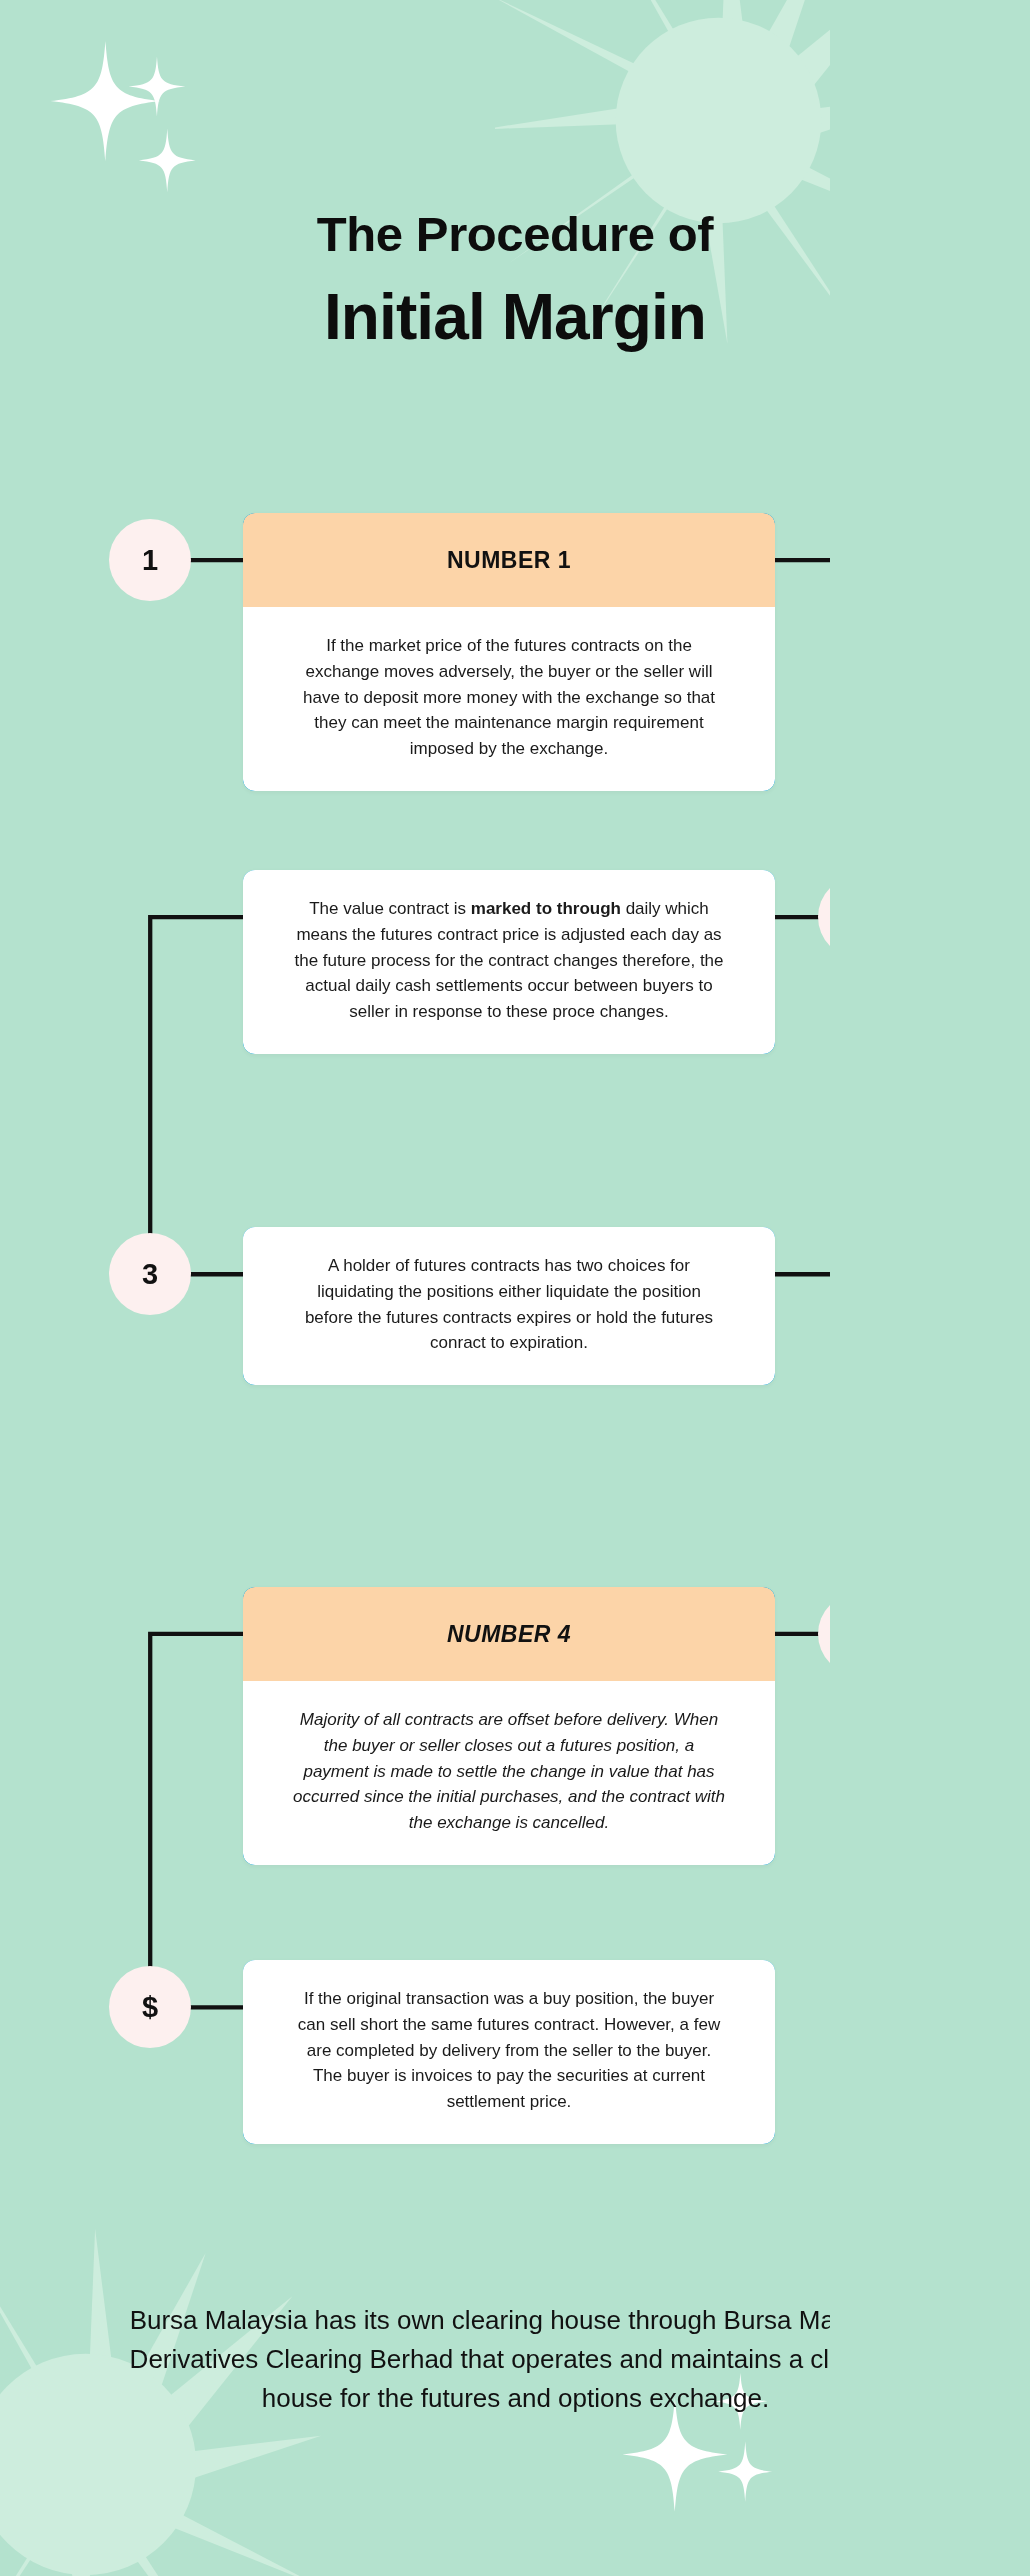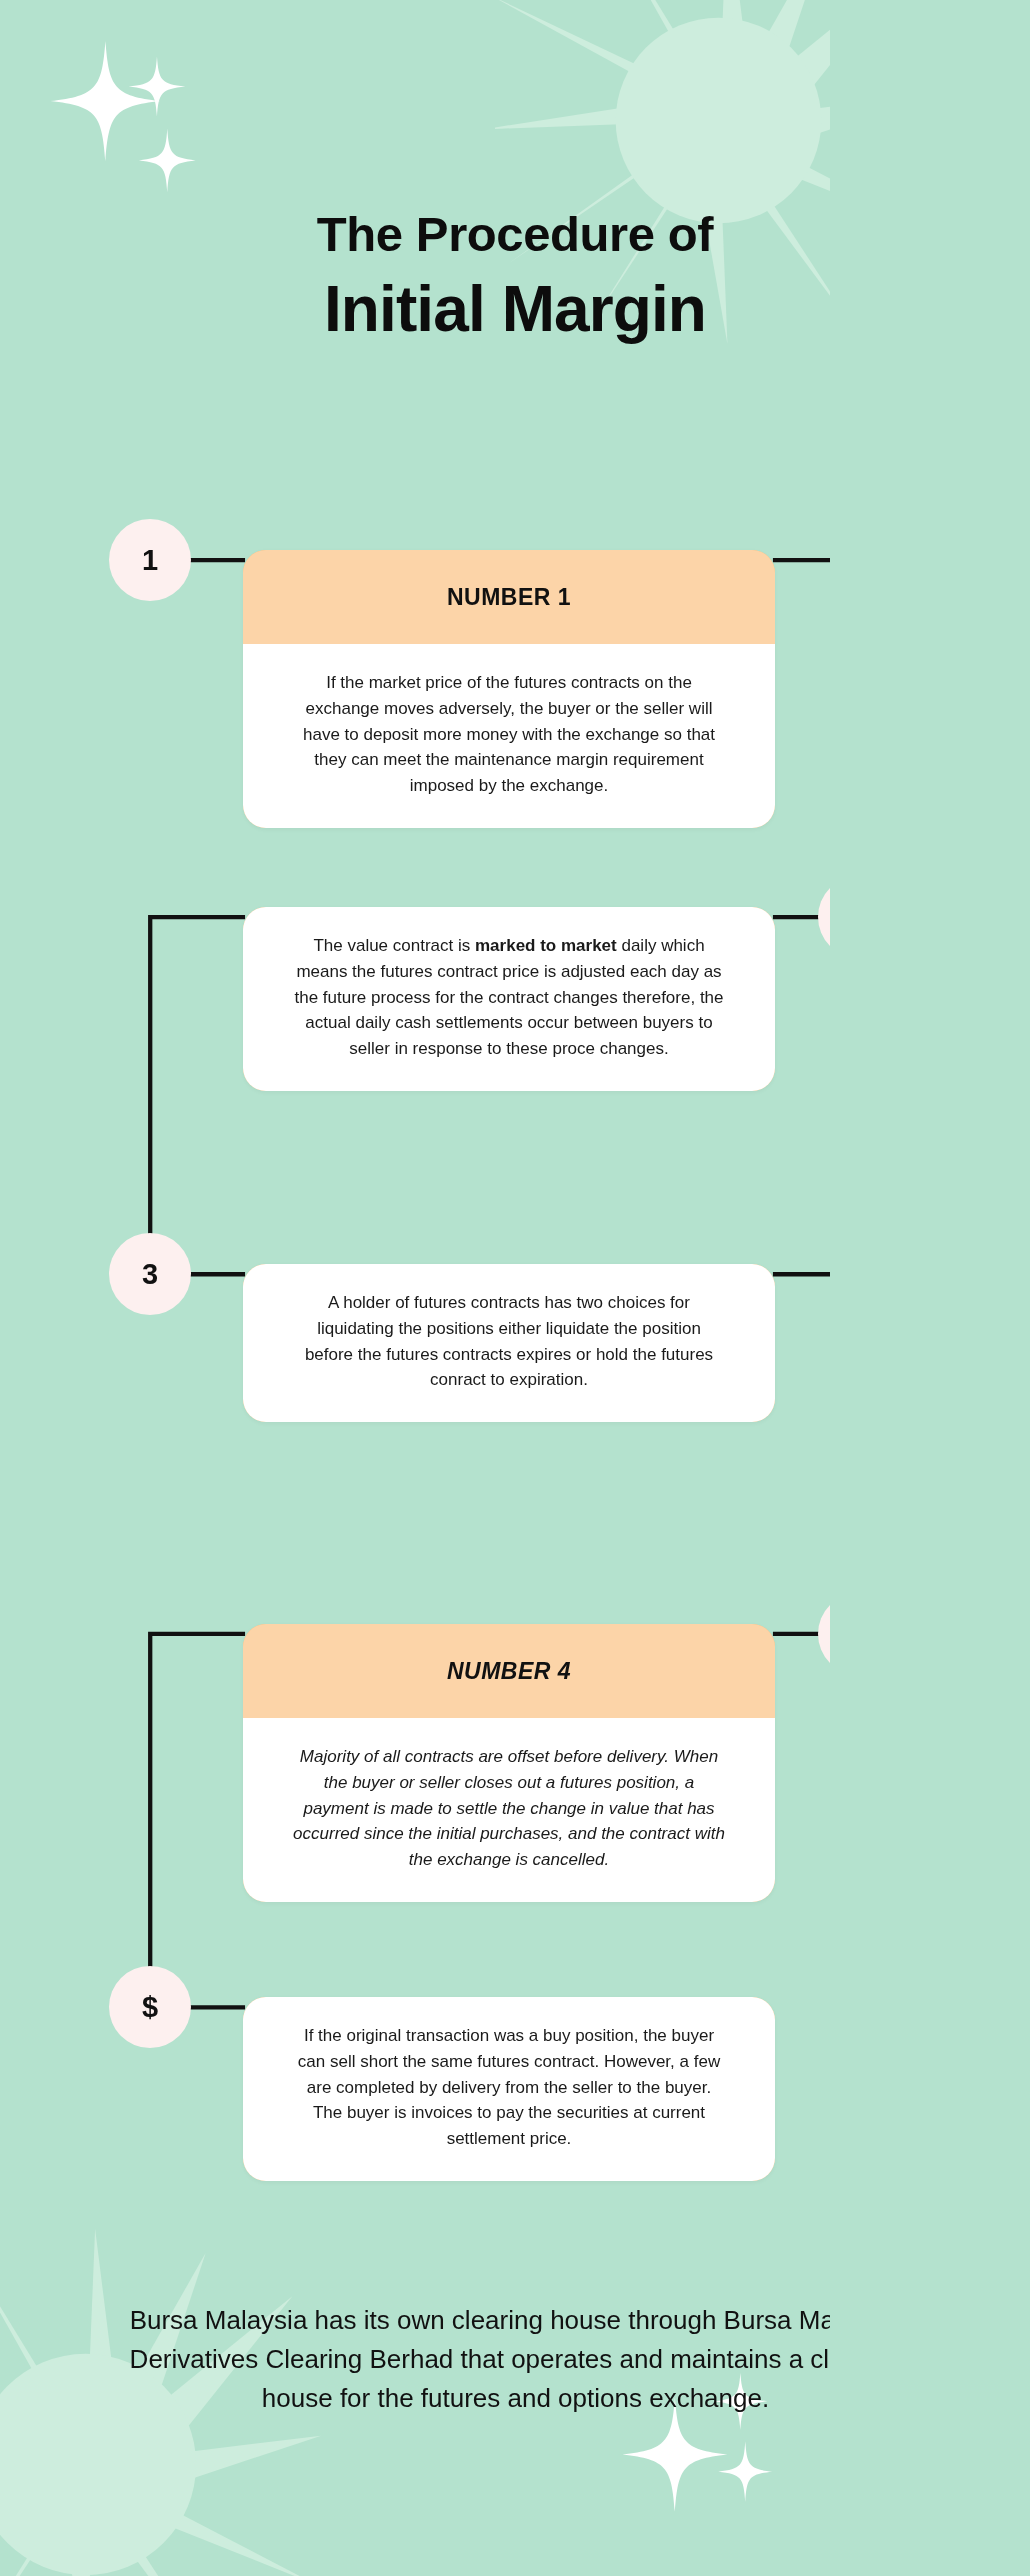--- a/index.html
+++ b/index.html
@@ -44,43 +44,42 @@
     letter-spacing: -0.4px;
     color: #0d0d0d;
     line-height: 1.18;
   }
   .title-line2 {
     font-size: 64px;
     font-weight: 900;
     letter-spacing: -0.9px;
     color: #0d0d0d;
     line-height: 1.18;
-    margin-top: 8px;
+    margin-top: 16px;
   }
 
   
   #connectors {
     position: absolute;
     top: 0; left: 0;
     width: 1030px; height: 2576px;
   }
 
   
   .step {
     position: absolute;
     left: 243px;
     width: 532px;
   }
   .card {
     width: 532px;
-    border-radius: 23px;
+    border-radius: 12px;
     overflow: hidden;
-    background: #fdba74;
+    background: #0ea5e9;
     box-shadow: 0 1.7px 4.3px rgba(0,0,0,0.04);
-    margin-top: 37px;
   }
   .card-header {
     background: #fcd4a8;
     height: 94px;
     display: flex;
     align-items: center;
     justify-content: center;
     border-radius: 12px 12px 0 0;
   }
   .card-header-text {
@@ -237,21 +236,21 @@
     </div>
   </div>
 
   <div class="marker right" style="top:876px;">
     <span>2</span>
   </div>
   <div class="step" style="top:870px;">
     <div class="card">
       <div class="card-body">
         <p class="card-body-text">
-          <span>The value contract is </span><b>marked to market</b><span> daily which means the futures contract price is adjusted each day as the future process for the contract changes therefore, the actual daily cash settlements occur between buyers to seller in response to these proce changes.</span>
+          <span>The value contract is </span><b>marked to through</b><span> daily which means the futures contract price is adjusted each day as the future process for the contract changes therefore, the actual daily cash settlements occur between buyers to seller in response to these proce changes.</span>
         </p>
       </div>
     </div>
   </div>
 
   <div class="marker left" style="top:1233px;">
     <span>3</span>
   </div>
   <div class="step" style="top:1227px;">
     <div class="card">

